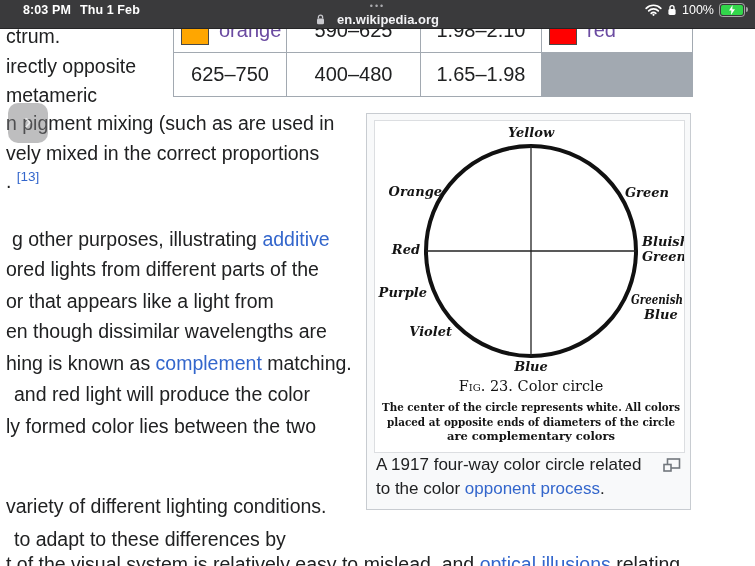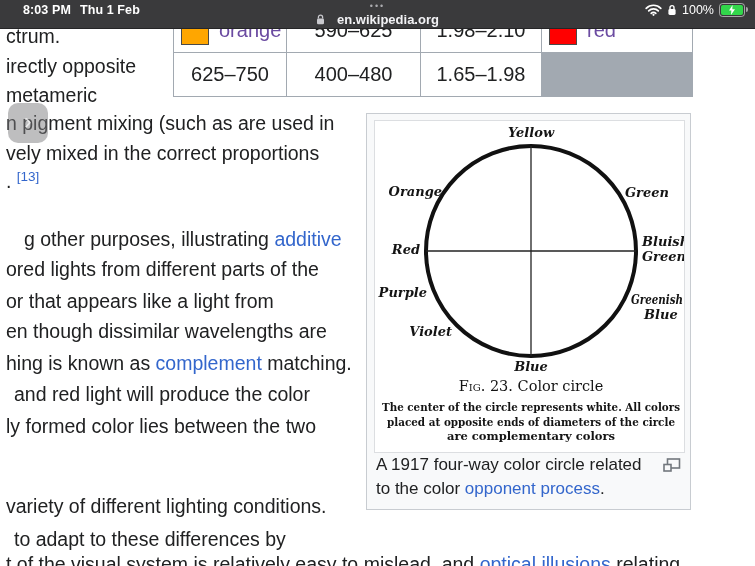--- a/index.html
+++ b/index.html
@@ -97,21 +97,21 @@
     </div>
   </header>
 
   <div id="article-lines">
       <div class="tline" style="top: 25px; left: 6px;"><span>ctrum.</span></div>
       <div class="tline" style="top: 55px; left: 6px;"><span>irectly opposite</span></div>
       <div class="tline" style="top: 84px; left: 6px;"><span>metameric</span></div>
       <div class="tline" style="top: 112px; left: 6px;"><span>n pigment mixing (such as are used in</span></div>
       <div class="tline" style="top: 142px; left: 6px;"><span>vely mixed in the correct proportions</span></div>
       <div class="tline" style="top: 170px; left: 6px;"><span>. </span><span class="suplink">[13]</span></div>
-      <div class="tline" style="top: 228px; left: 24px; text-align: right;"><span>g other purposes, illustrating </span><span class="link">additive</span></div>
+      <div class="tline" style="top: 228px; left: 12px; text-align: right;"><span>g other purposes, illustrating </span><span class="link">additive</span></div>
       <div class="tline" style="top: 258px; left: 6px;"><span>ored lights from different parts of the</span></div>
       <div class="tline" style="top: 290px; left: 6px;"><span>or that appears like a light from</span></div>
       <div class="tline" style="top: 320px; left: 6px;"><span>en though dissimilar wavelengths are</span></div>
       <div class="tline" style="top: 352px; left: 6px;"><span>hing is known as </span><span class="link">complement</span><span> matching.</span></div>
       <div class="tline" style="top: 383px; left: 14px;"><span>and red light will produce the color</span></div>
       <div class="tline" style="top: 415px; left: 6px;"><span>ly formed color lies between the two</span></div>
       <div class="tline" style="top: 495px; left: 6px;"><span>variety of different lighting conditions.</span></div>
       <div class="tline" style="top: 528px; left: 14px;"><span>to adapt to these differences by</span></div>
       <div class="tline" style="top: 553px; left: 6px;"><span>t of the visual system is relatively easy to mislead, and </span><span class="link">optical illusions</span><span> relating</span></div>
     </div>

